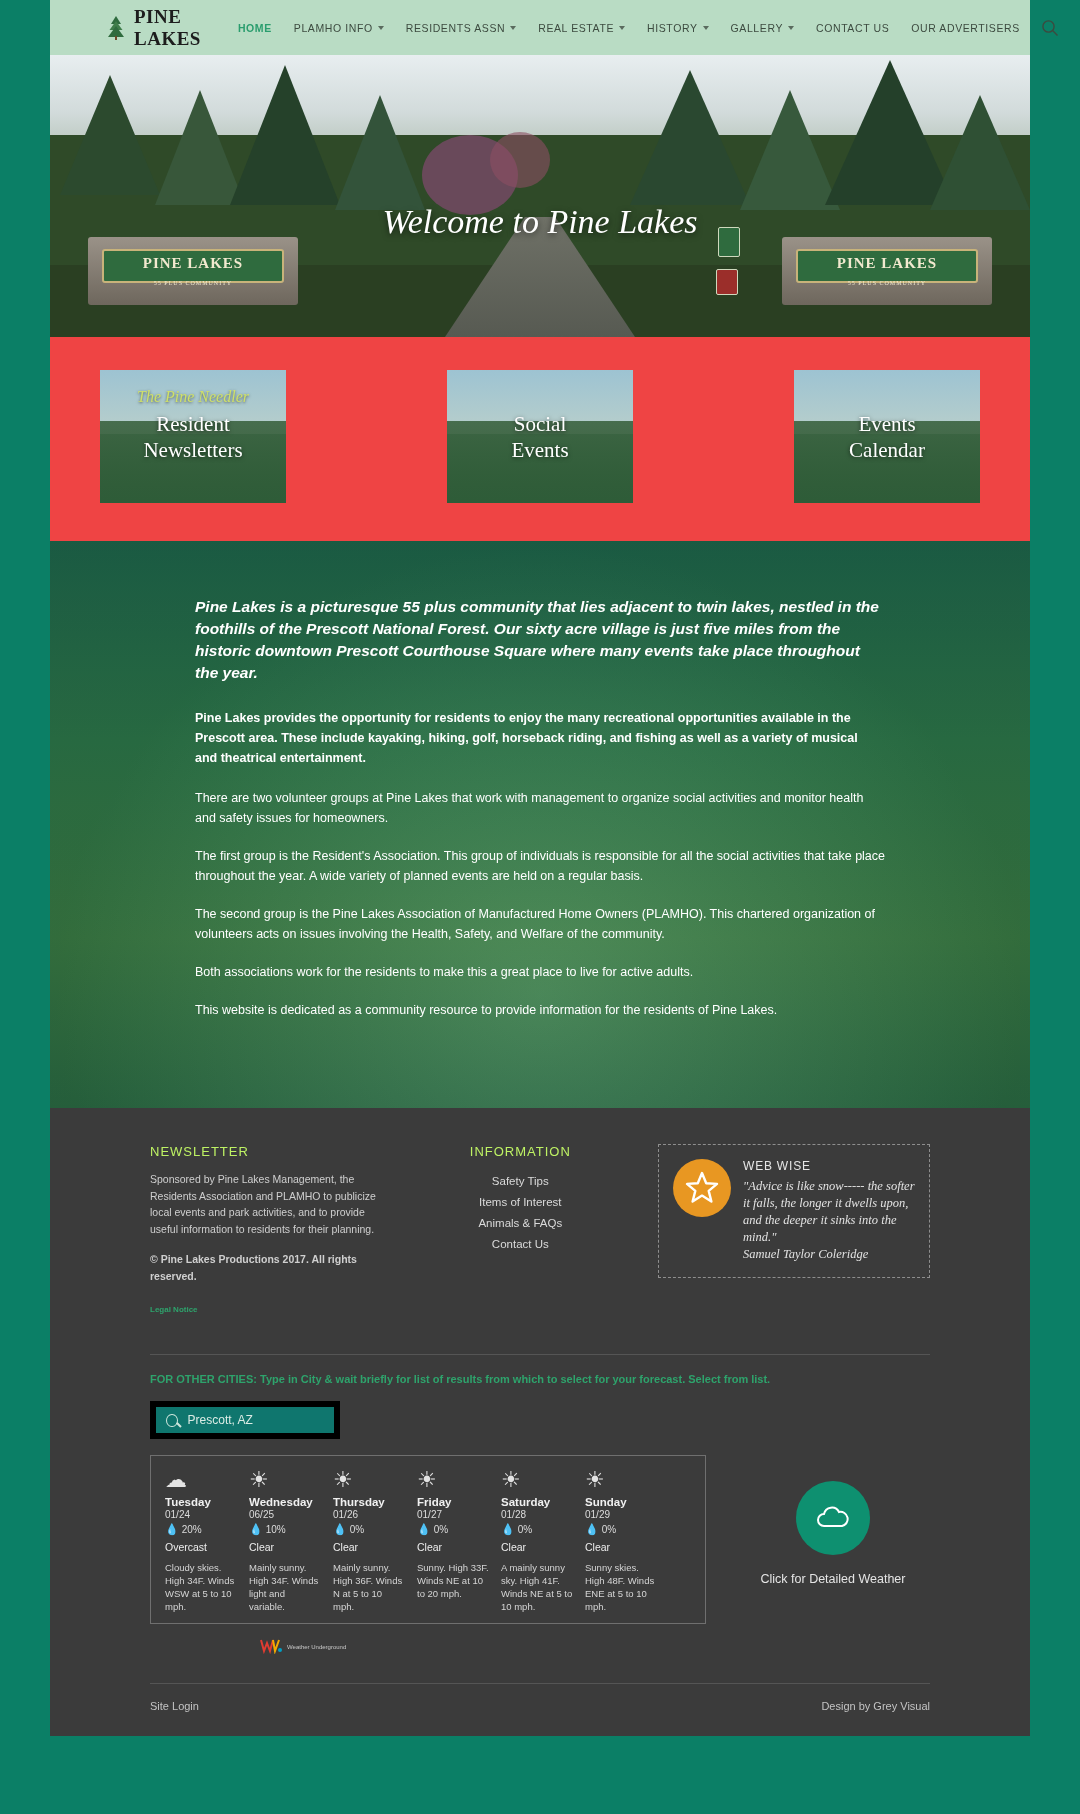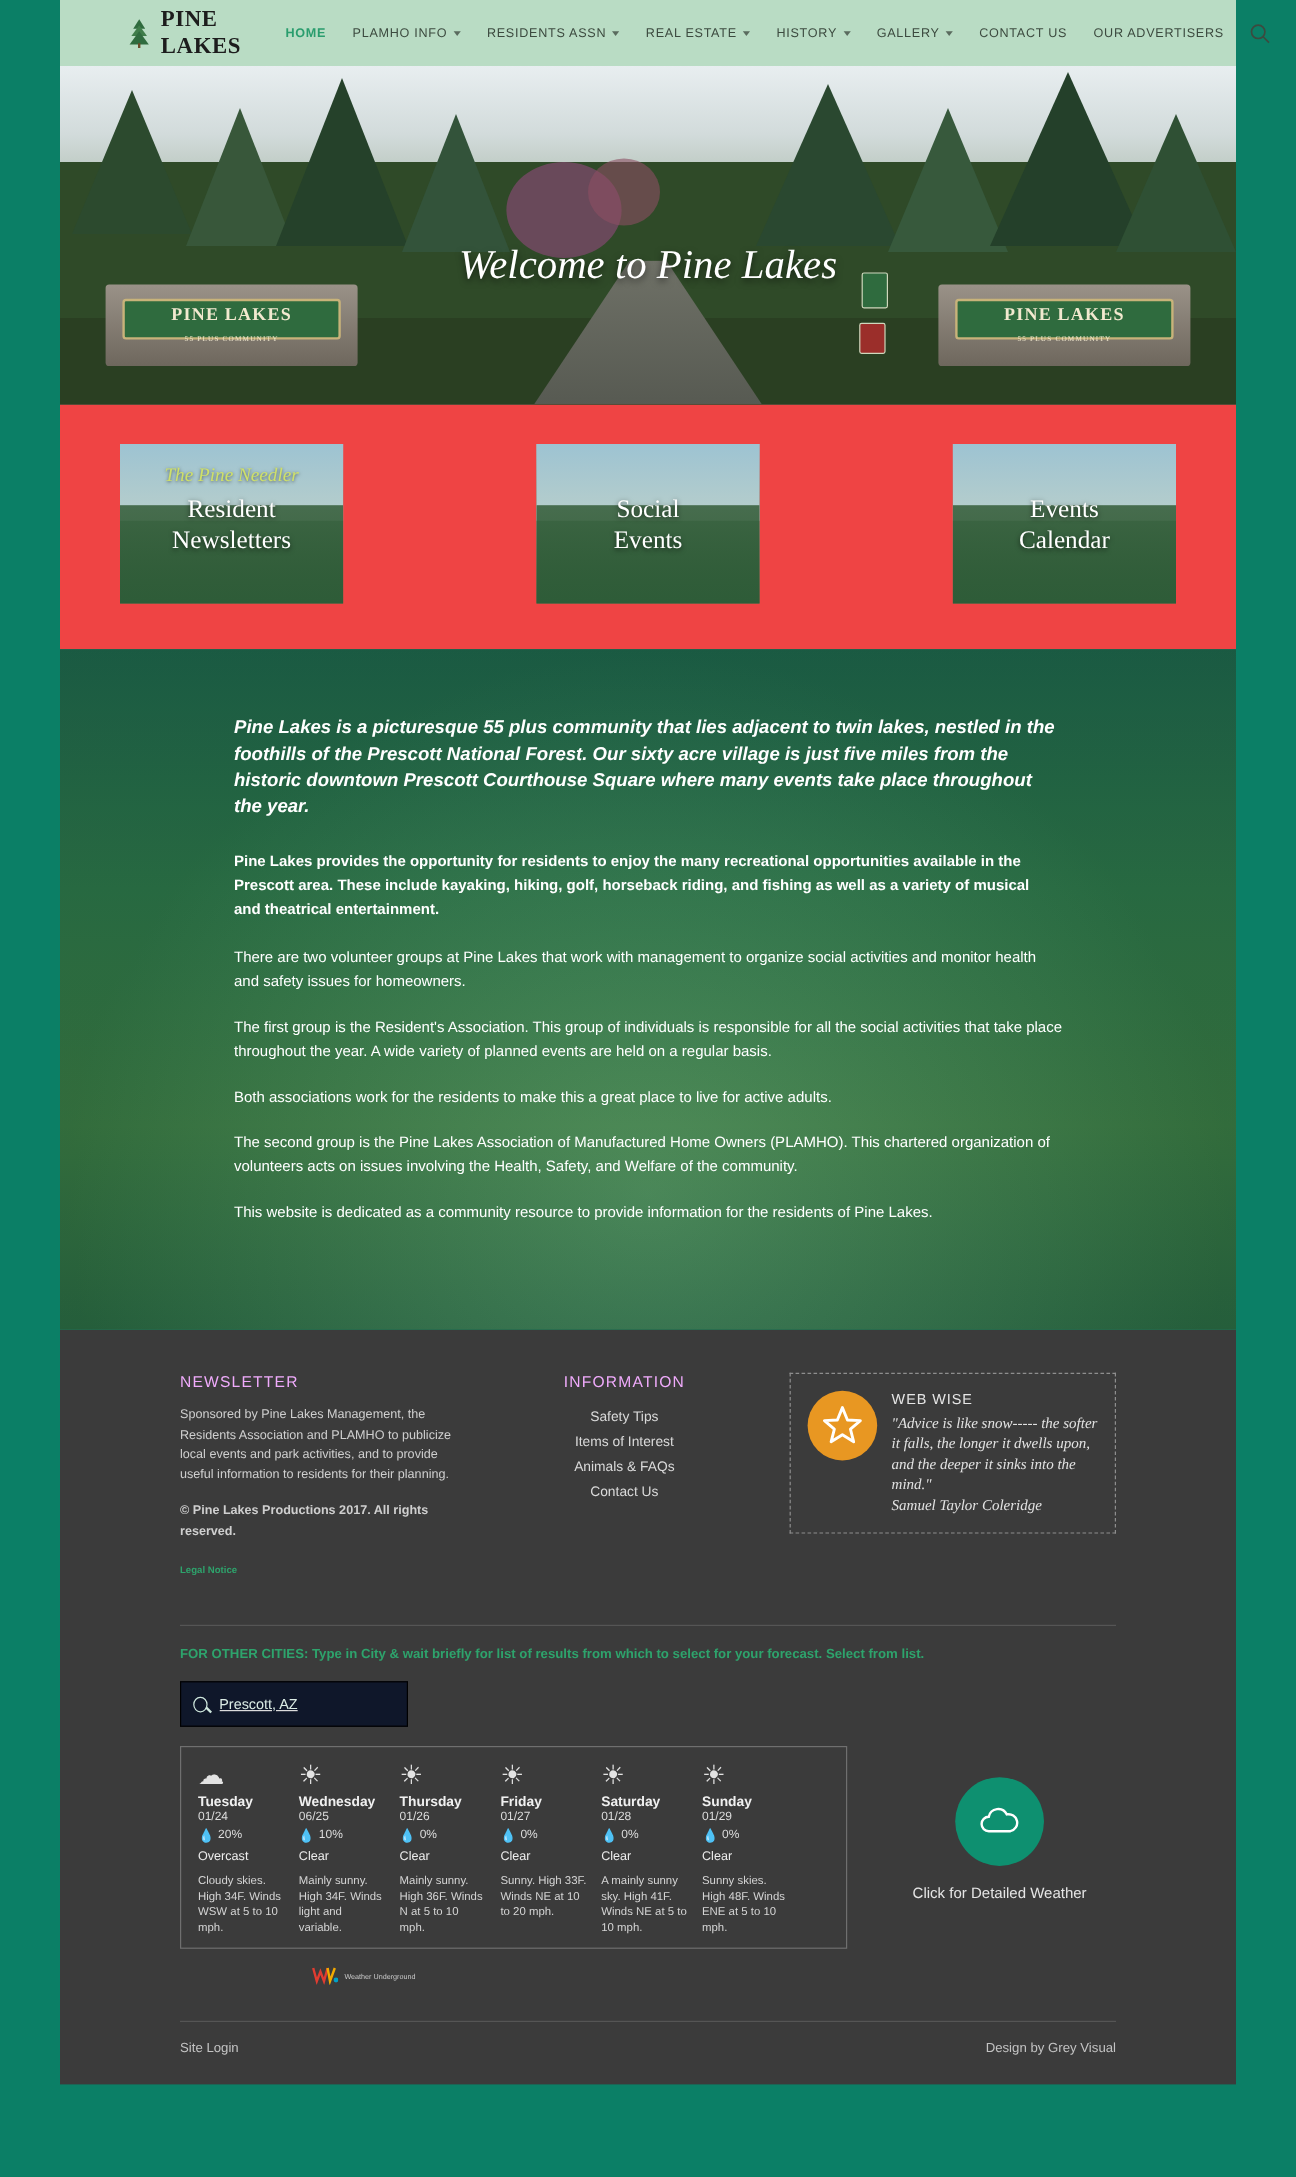--- a/index.html
+++ b/index.html
@@ -252,21 +252,21 @@
     display: flex;
     gap: 30px;
     align-items: flex-start;
   }
   .f-col1 { width: 270px; }
   .f-col2 { width: 250px; text-align: center; }
   .f-col3 { flex: 1; display:flex; justify-content: flex-end;}
   .f-title {
     font-size: 13px;
     letter-spacing: 1px;
-    color: #f0abfc;
+    color: #bef264;
     margin-bottom: 12px;
   }
   .f-col1 p {
     font-size: 10.5px;
     line-height: 16.5px;
     margin: 0 0 14px 0;
     color: #cfcfcf;
   }
   .f-copy {
     font-size: 8.5px;
@@ -317,28 +317,27 @@
   }
   .weather-note {
     font-size: 11px;
     font-weight: bold;
     color: #2ea36c;
     margin-bottom: 16px;
   }
   .search-box {
     width: 190px;
     height: 38px;
-    background: #0f172a;
-    border: 1px solid #000000;
+    background: #0f766e;
+    border: 6px solid #000000;
     display: flex;
     align-items: center;
     padding: 0 10px;
     gap: 8px;
     cursor: text;
-    text-decoration: underline;
   }
   .search-box .mag {
     width: 13px; height: 13px;
     border: 1.6px solid #cfe7dd;
     border-radius: 50%;
     position: relative;
   }
   .search-box .mag::after {
     content:"";
     position:absolute;
@@ -529,22 +528,22 @@
           <span>Calendar</span>
         </div>
       </div>
     </div>
 
     <div class="intro">
       <p class="lead">Pine Lakes is a picturesque 55 plus community that lies adjacent to twin lakes, nestled in the foothills of the Prescott National Forest. Our sixty acre village is just five miles from the historic downtown Prescott Courthouse Square where many events take place throughout the year.</p>
       <p class="bold">Pine Lakes provides the opportunity for residents to enjoy the many recreational opportunities available in the Prescott area. These include kayaking, hiking, golf, horseback riding, and fishing as well as a variety of musical and theatrical entertainment.</p>
       <p class="body">There are two volunteer groups at Pine Lakes that work with management to organize social activities and monitor health and safety issues for homeowners.</p>
       <p class="body">The first group is the Resident's Association. This group of individuals is responsible for all the social activities that take place throughout the year. A wide variety of planned events are held on a regular basis.</p>
+      <p class="body">The second group is the Pine Lakes Association of Manufactured Home Owners (PLAMHO). This chartered organization of volunteers acts on issues involving the Health, Safety, and Welfare of the community.</p>
       <p class="body">Both associations work for the residents to make this a great place to live for active adults.</p>
-      <p class="body">The second group is the Pine Lakes Association of Manufactured Home Owners (PLAMHO). This chartered organization of volunteers acts on issues involving the Health, Safety, and Welfare of the community.</p>
       <p class="body">This website is dedicated as a community resource to provide information for the residents of Pine Lakes.</p>
     </div>
 
     <div class="footer">
       <div class="footer-cols">
         <div class="f-col1">
           <div class="f-title">NEWSLETTER</div>
           <p>Sponsored by Pine Lakes Management, the Residents Association and PLAMHO to publicize local events and park activities, and to provide useful information to residents for their planning.</p>
           <p class="f-copy">© Pine Lakes Productions 2017. All rights reserved.</p>
           <span class="f-legal">Legal Notice</span>

